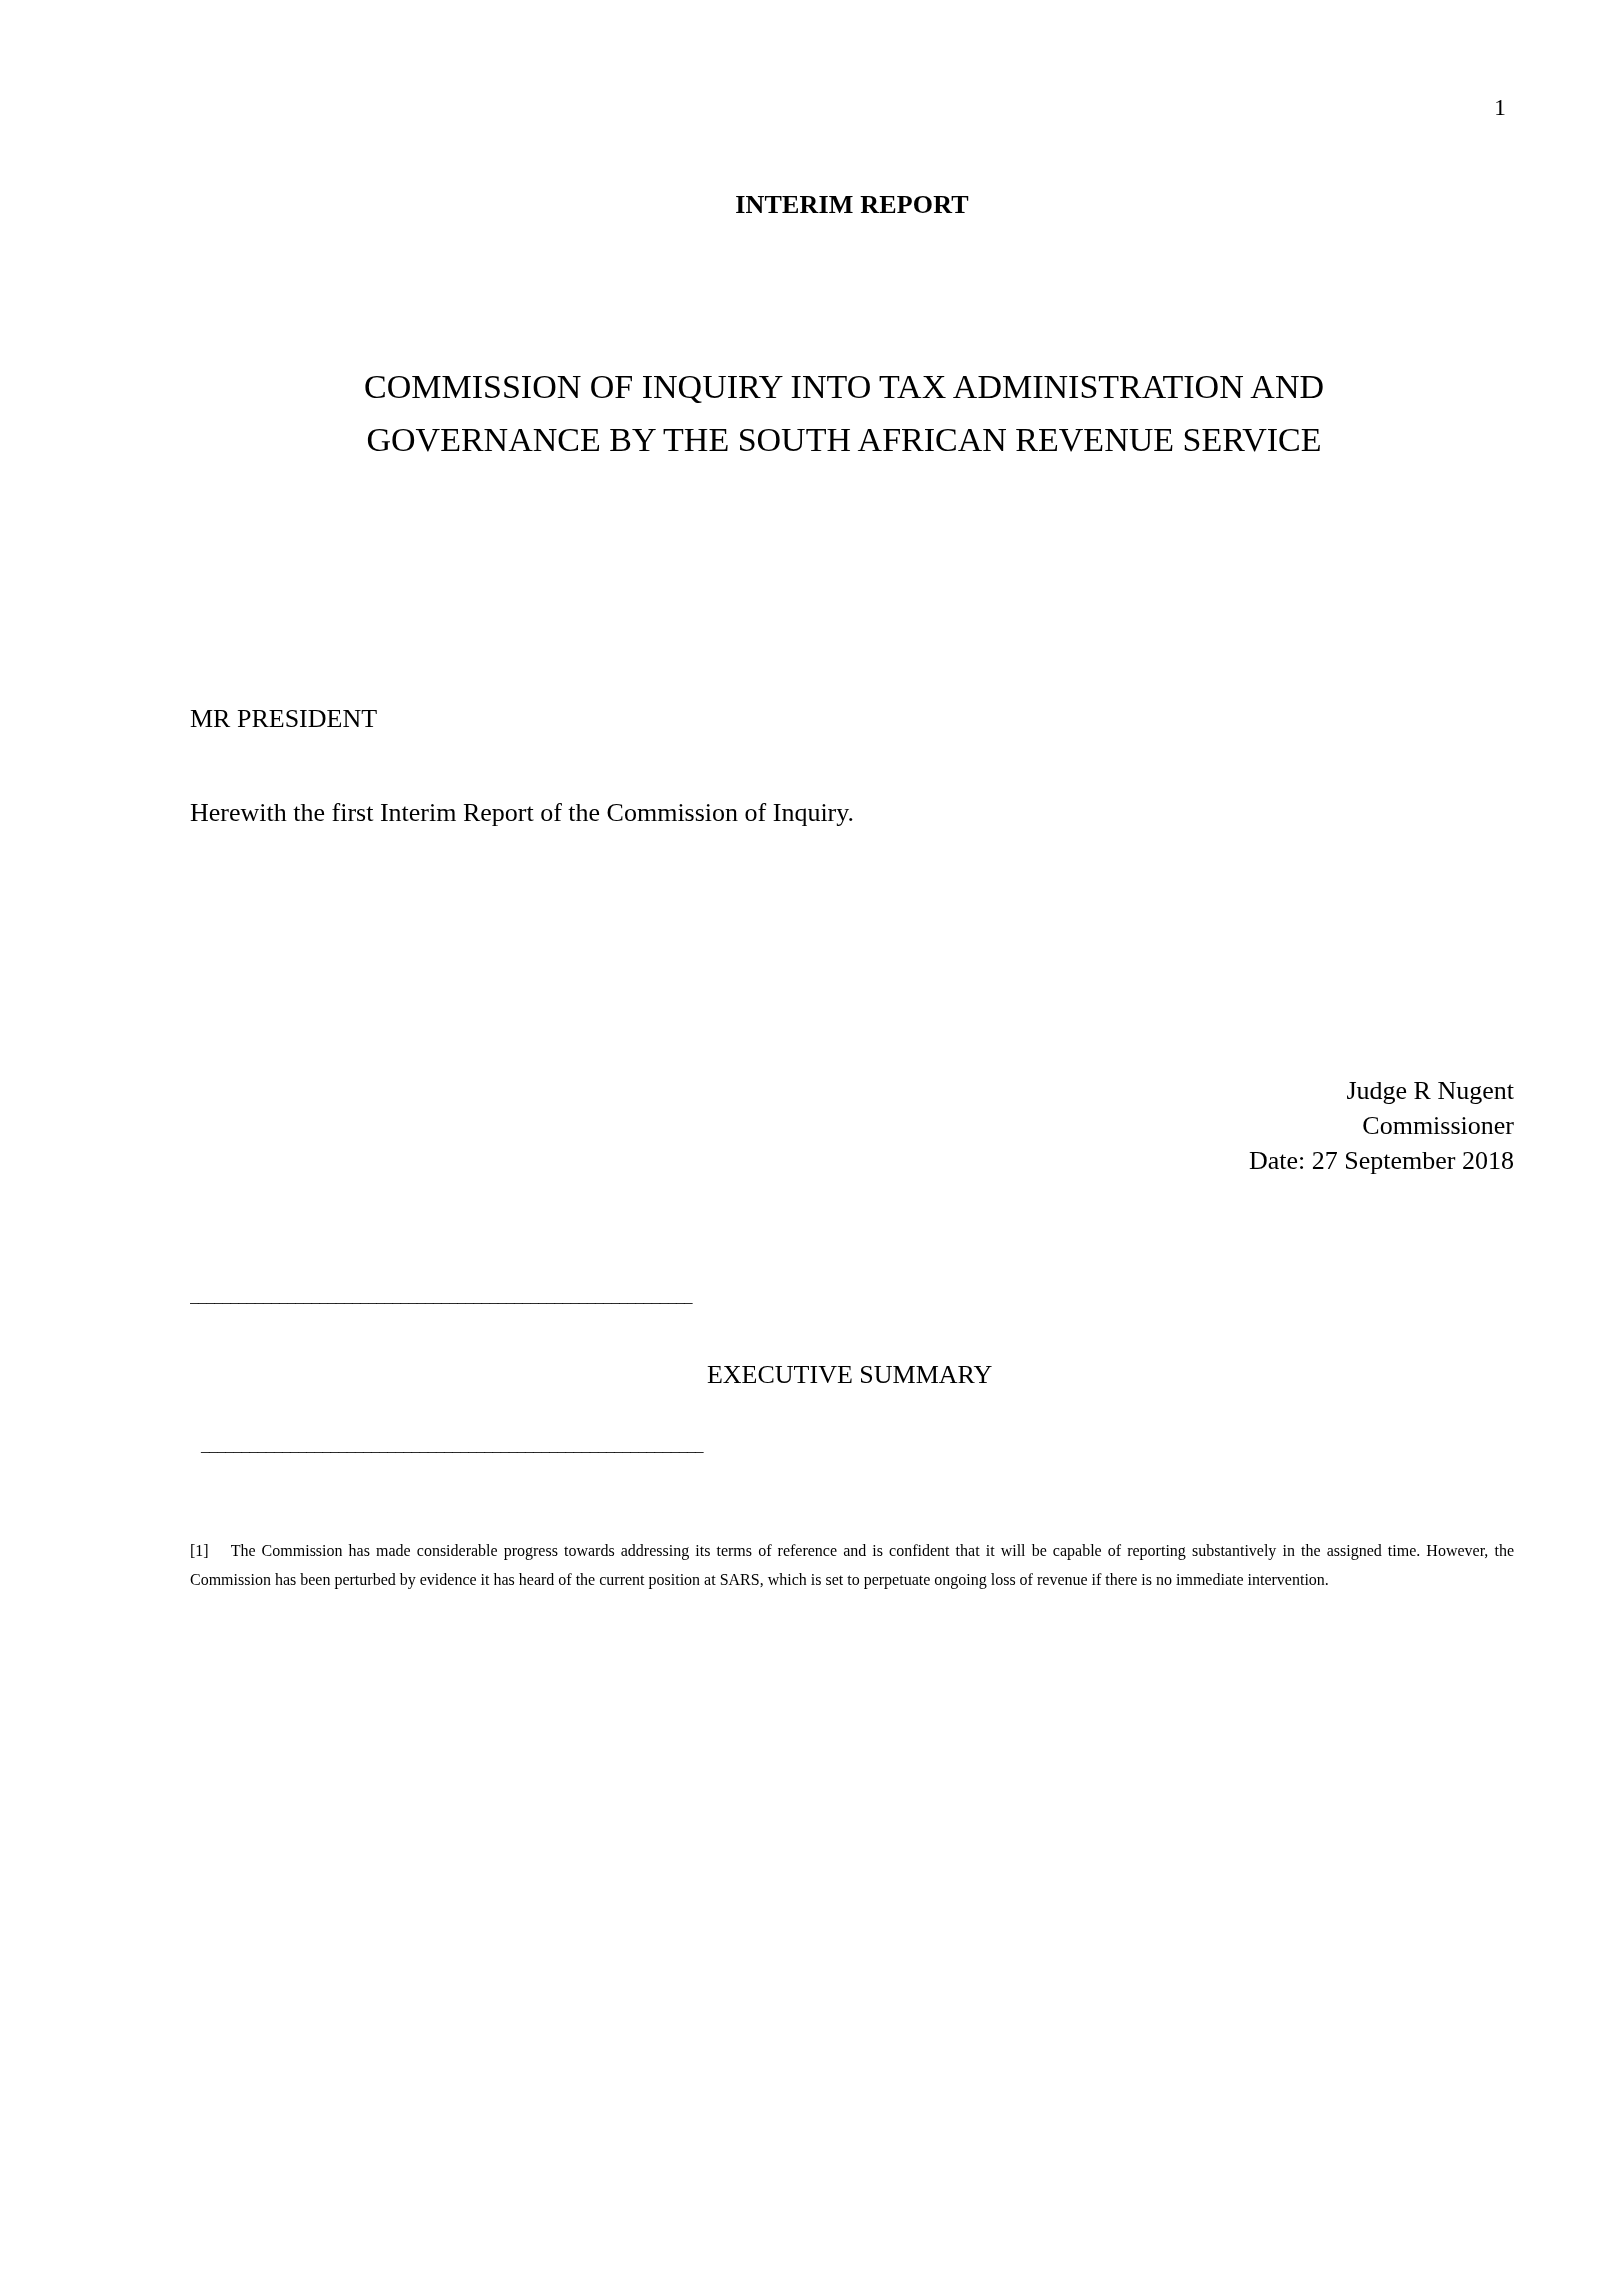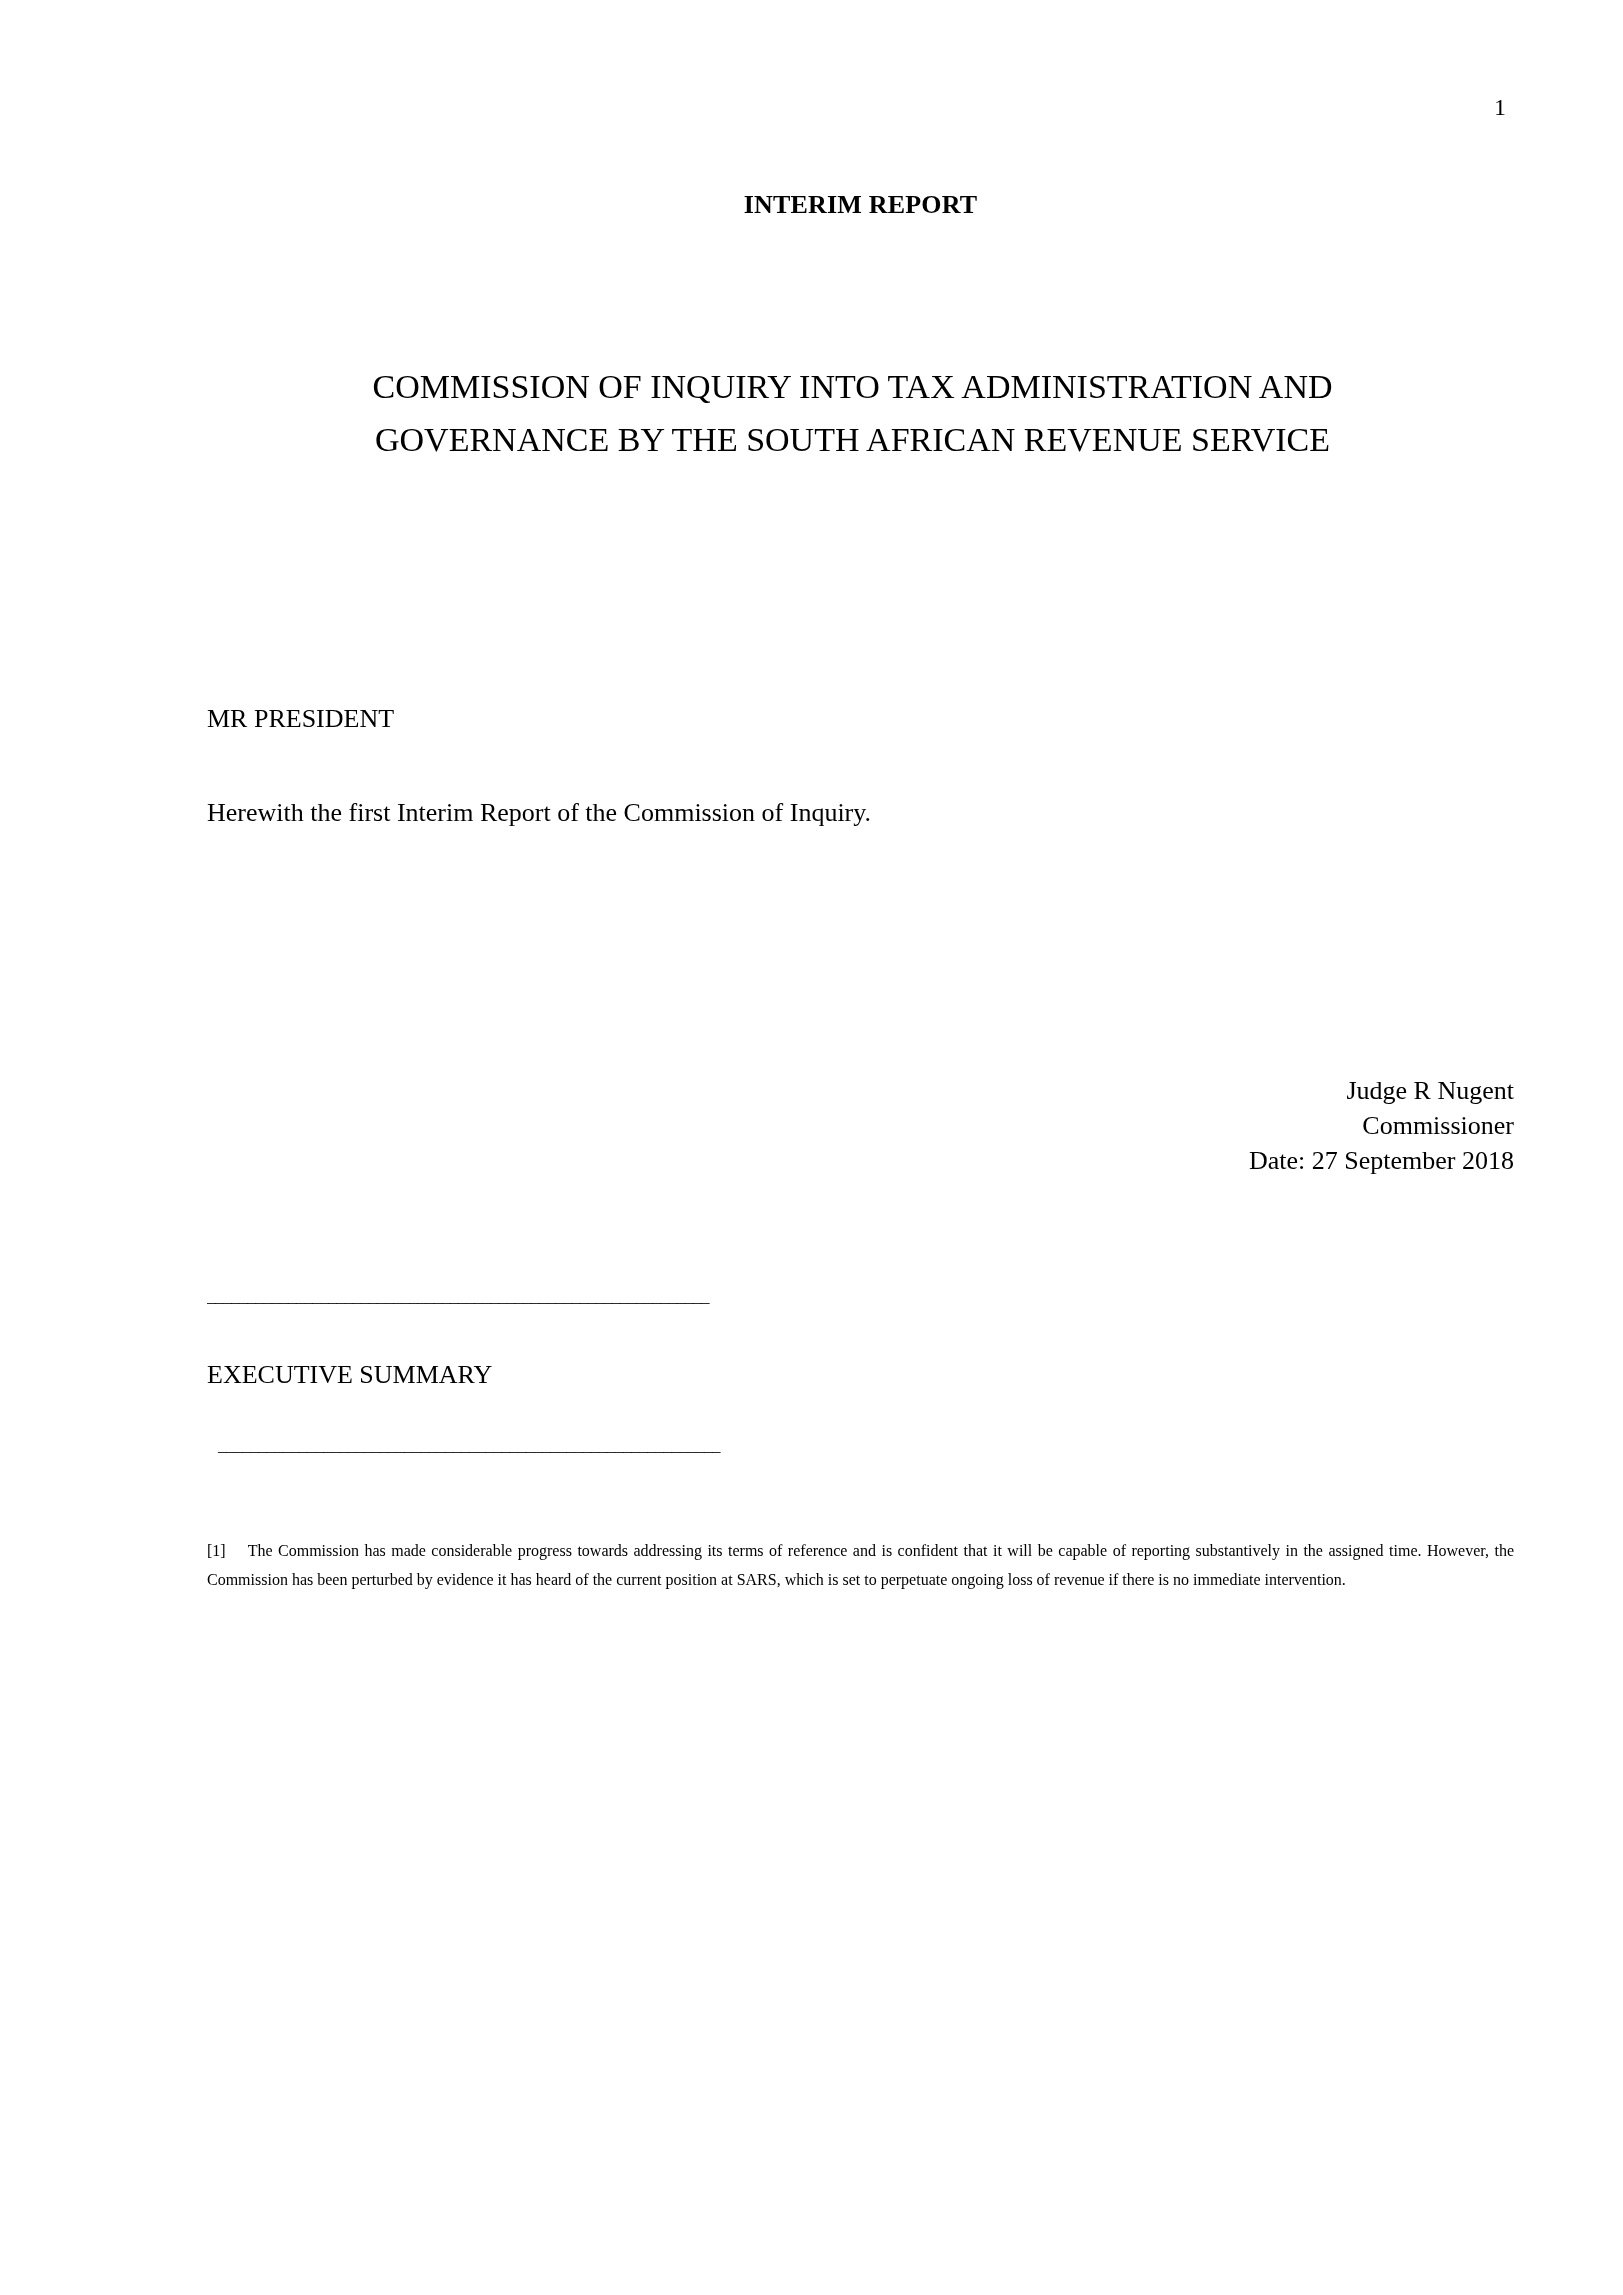--- a/index.html
+++ b/index.html
@@ -23,21 +23,21 @@
   .page-number {
     position: absolute;
     top: 95px;
     right: 117px;
     font-size: 24px;
     line-height: 1;
     font-family: "Liberation Serif", serif;
   }
   .content {
     position: absolute;
-    left: 207px;
+    left: 190px;
     right: 109px;
     top: 190px;
   }
   .doc-title {
     text-align: center;
     font-weight: bold;
     font-size: 26px;
     letter-spacing: 0.2px;
     margin: 0 0 0 0;
   }
@@ -76,21 +76,21 @@
     letter-spacing: -0.4px;
     line-height: 0.9;
     overflow: hidden;
     white-space: nowrap;
     height: 27px;
   }
   .rule.second {
     padding-left: 11px;
   }
   .section-heading {
-    text-align: left;
+    text-align: center;
     font-size: 26px;
     margin-top: 44px;
     margin-bottom: 48px;
     padding-right: 4.8px;
   }
   .para {
     font-size: 16px;
     text-align: justify;
     line-height: 1.78;
     margin-top: 72px;

